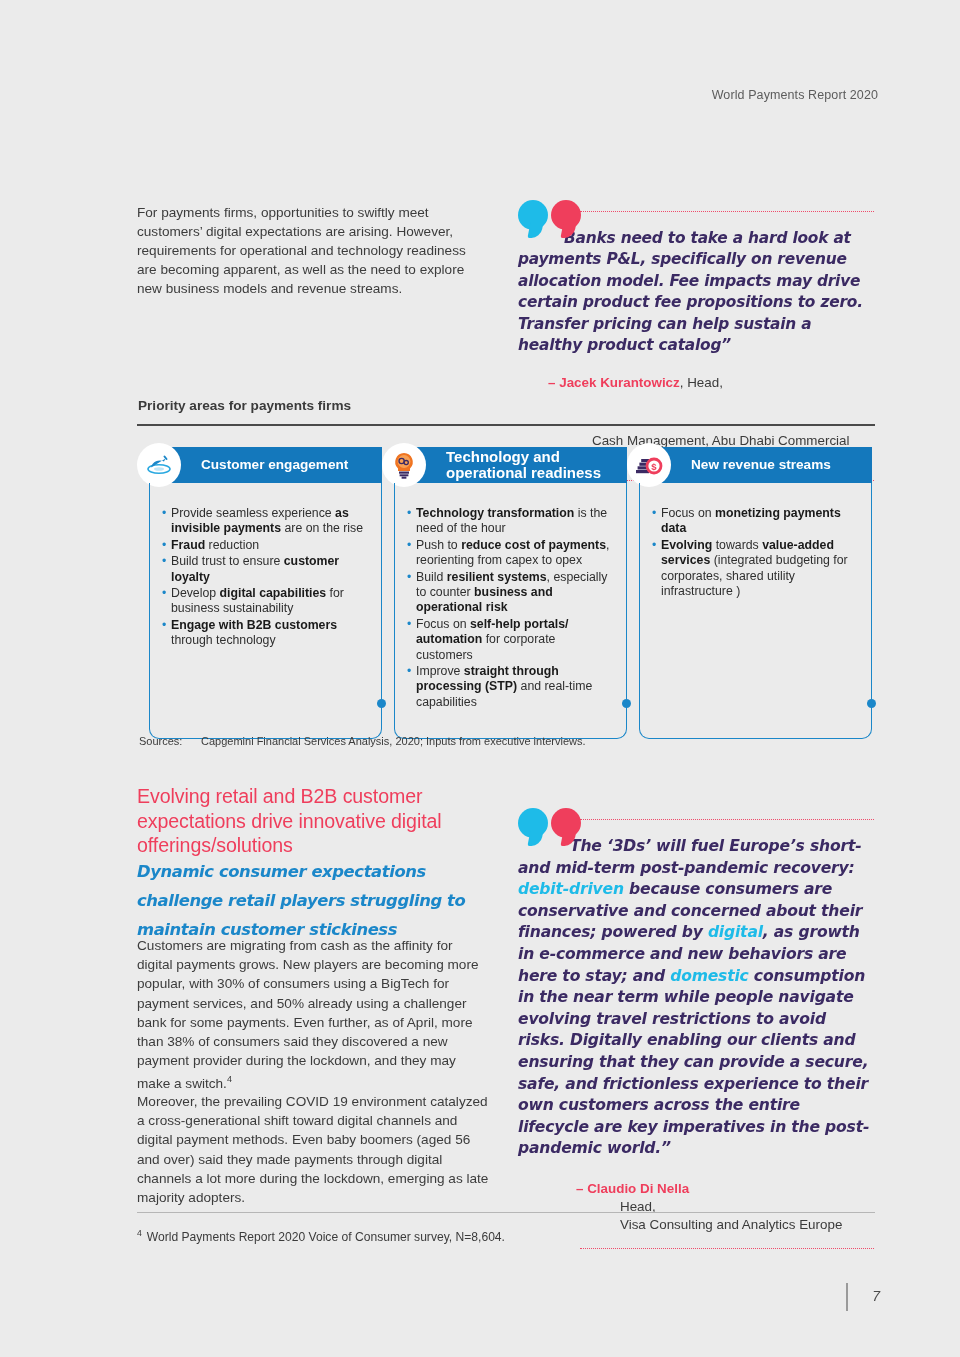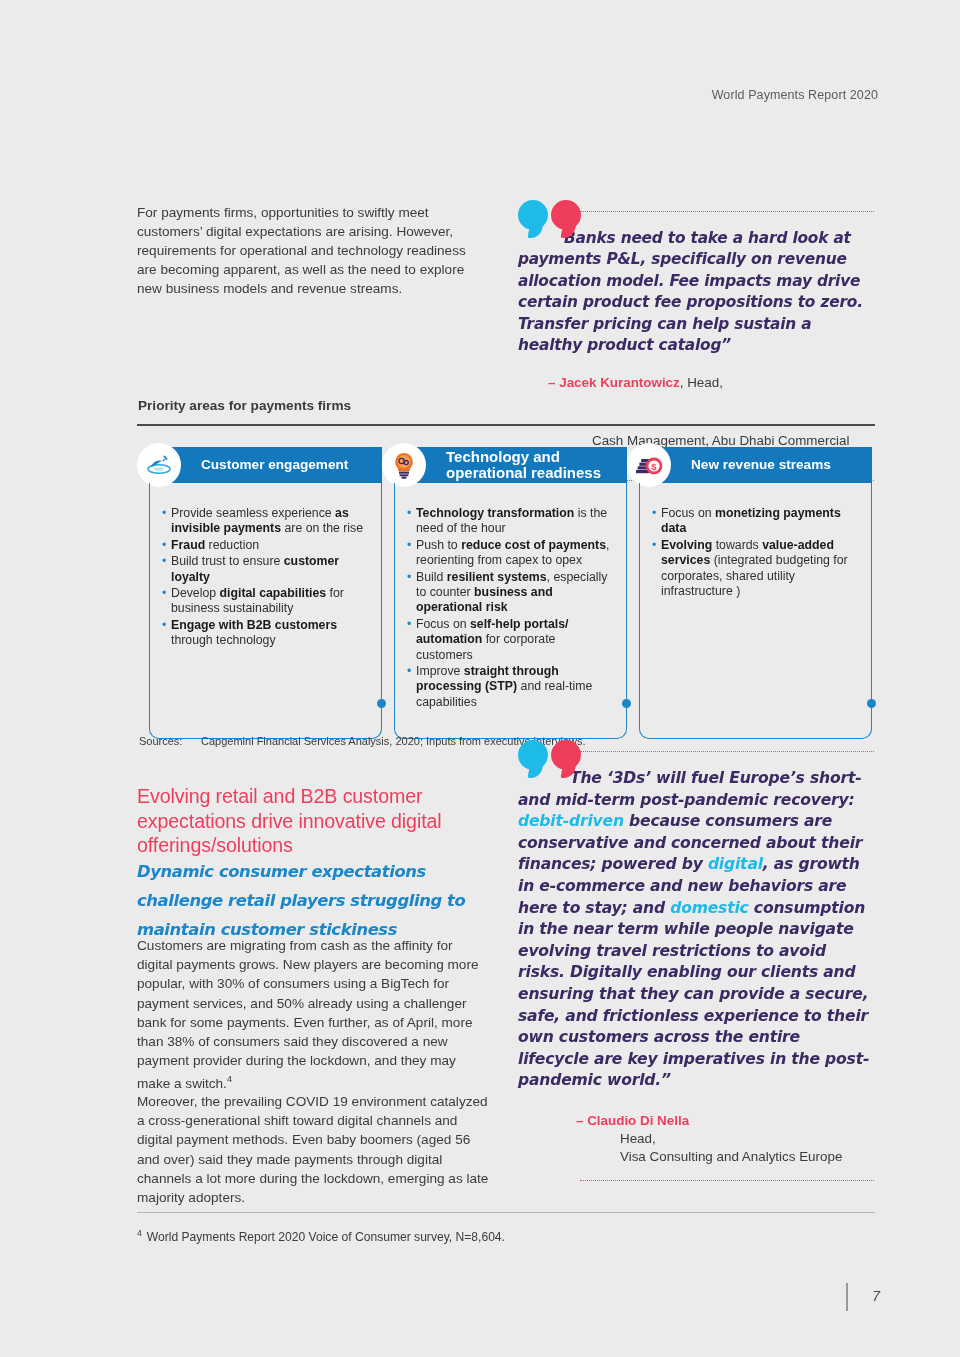--- a/index.html
+++ b/index.html
@@ -110,21 +110,21 @@
   }
   #quote-1 .attrib .line2 { display: block; text-indent: 0; padding-left: 22px; }
   #quote-1 .rule-bottom {
     margin-top: 11px;
     margin-left: 62px;
     width: 294px;
     border-top: 1.6px dotted #ef4c6b;
   }
 
   
-  #quote-2 { left: 518px; top: 740px; width: 356px; }
+  #quote-2 { left: 518px; top: 808px; width: 356px; }
   #quote-2 .quote-rule { position: absolute; left: 62px; top: 11px; width: 294px; }
   #quote-2 .quote-text {
     font-size: 15.6px;
     line-height: 21.6px;
     margin-top: -14px;
     text-indent: 52px;
   }
   #quote-2 .attrib {
     margin-top: 20px;
     font-size: 13.4px;

